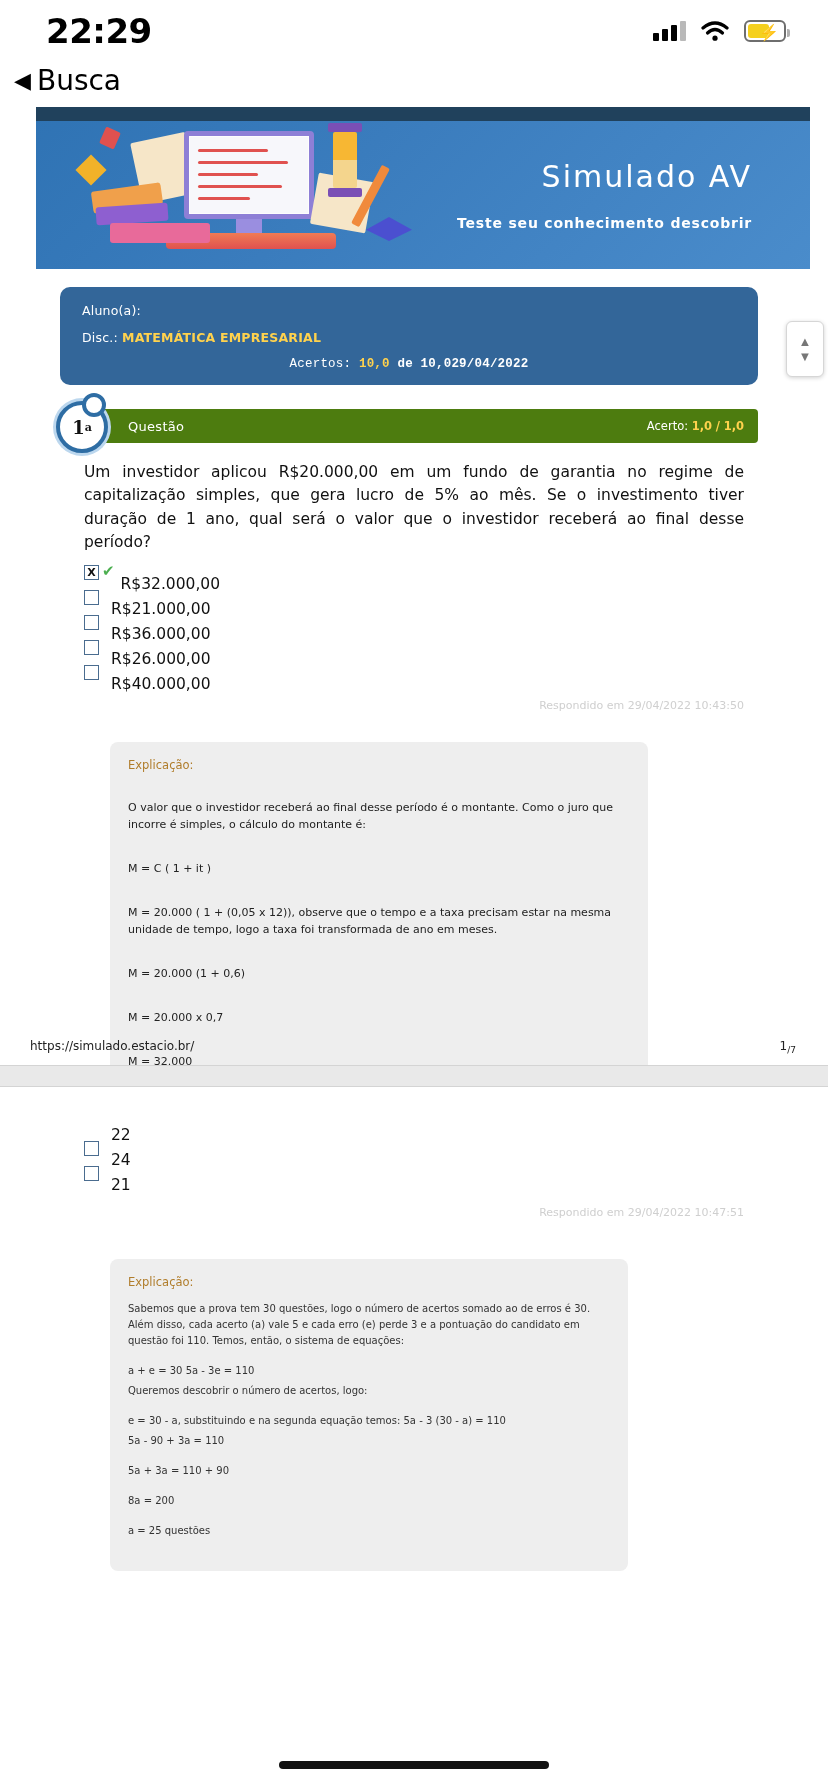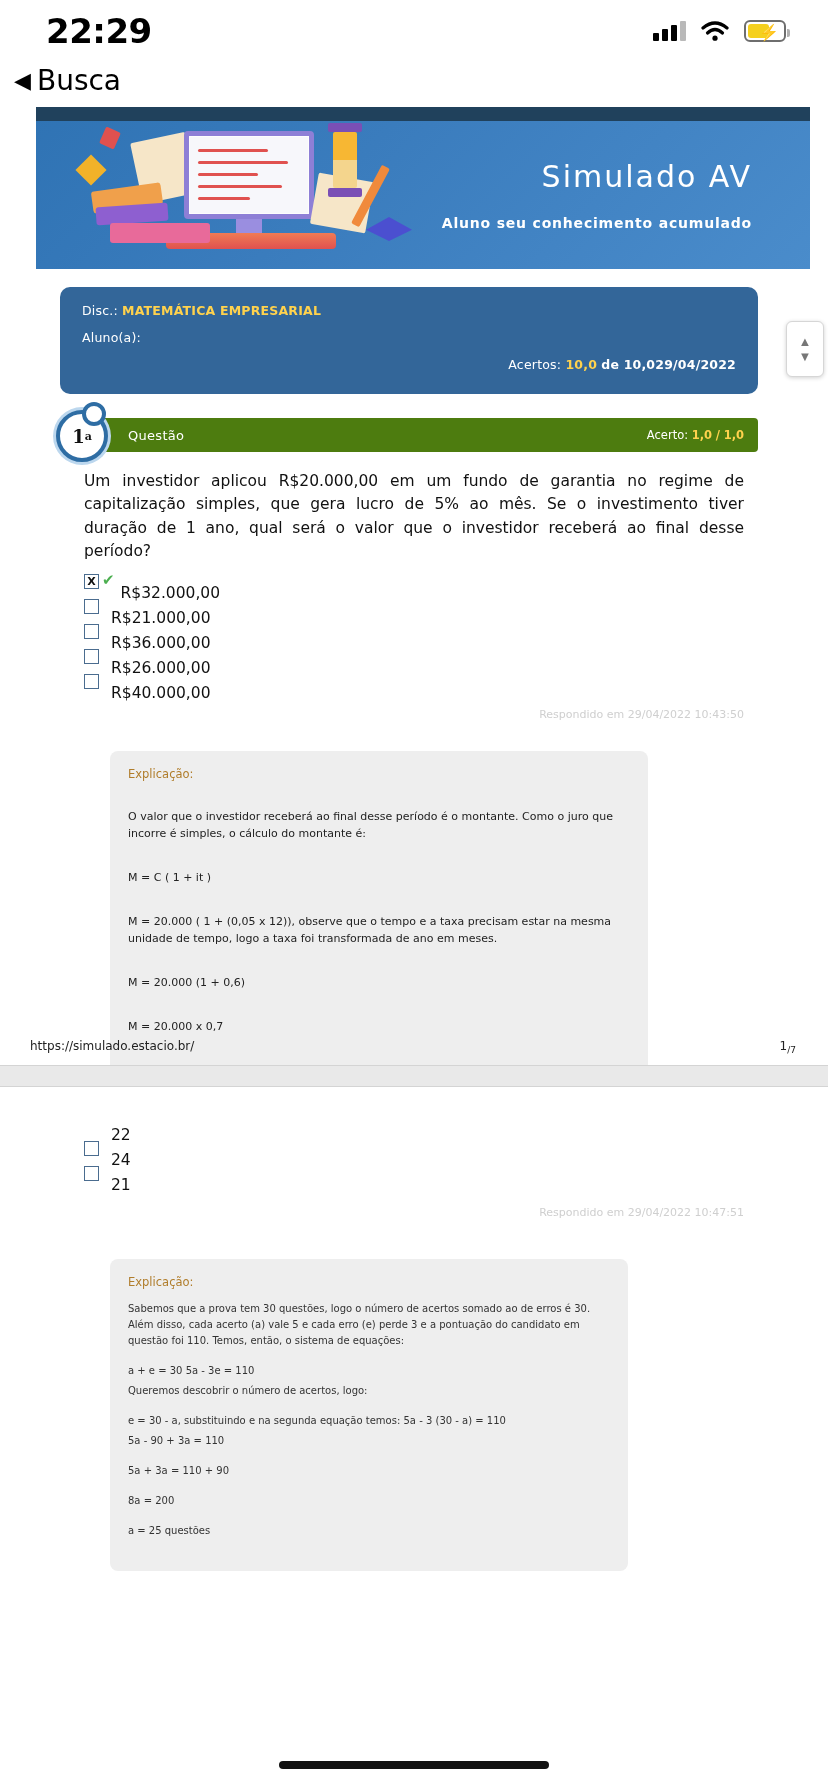--- a/index.html
+++ b/index.html
@@ -107,21 +107,21 @@
   }
   .scroll-widget i { font-style:normal; font-size:13px; color:#777; line-height:11px; }
 
   
   .infocard {
     margin: 18px 70px 0 60px; background:#336699; border-radius:10px;
     padding: 16px 22px 14px 22px; color:#fff;
     font-family:"DejaVu Sans", sans-serif;
   }
   .infocard .row { font-size:12.5px; margin-bottom:12px; letter-spacing:.2px; }
-  .infocard .row:last-child { margin-bottom:8px; display:flex; justify-content:flex-end; align-items:baseline; }
+  .infocard .row:last-child { margin-bottom:0; display:flex; justify-content:center; align-items:baseline;font-family:Liberation Mono, monospace; }
   .hl { color:#ffd24d; font-weight:700; }
   .b { font-weight:700; }
   .date { font-weight:700; font-size:12.5px; }
 
   
   .qwrap { margin: 24px 70px 0 56px; position:relative; }
   .qbar {
     background:#4d7c0f; border-radius:4px; height:34px; margin-left:28px;
     display:flex; align-items:center; justify-content:space-between;
     padding: 0 14px 0 44px; color:#fff; font-family:"DejaVu Sans", sans-serif;
@@ -253,34 +253,34 @@
             <div class="cap t"></div>
             <div class="glass"></div>
             <div class="cap b"></div>
           </div>
         <div class="ill-pencil"></div>
         <div class="ill-cap"></div>
         <div class="ill-tri"></div>
         <div class="ill-red"></div>
       </div>
       <div class="banner-title">Simulado AV</div>
-      <div class="banner-sub">Aluno seu conhecimento acumulado</div>
+      <div class="banner-sub">Teste seu conhecimento descobrir</div>
     </div>
 
     <div class="scroll-widget">
       <i>▲</i>
       <i>▼</i>
     </div>
 
     <div class="infocard">
+      <div class="row">Aluno(a):</div>
       <div class="row">
         <span>Disc.:</span>
         <span class="hl b">MATEMÁTICA EMPRESARIAL</span>
       </div>
-      <div class="row">Aluno(a):</div>
       <div class="row">
         <span>
           <span>Acertos:</span>
           <span class="hl b">10,0</span>
           <span class="b">de 10,0</span>
         </span>
         <span class="date">29/04/2022</span>
       </div>
     </div>
 

